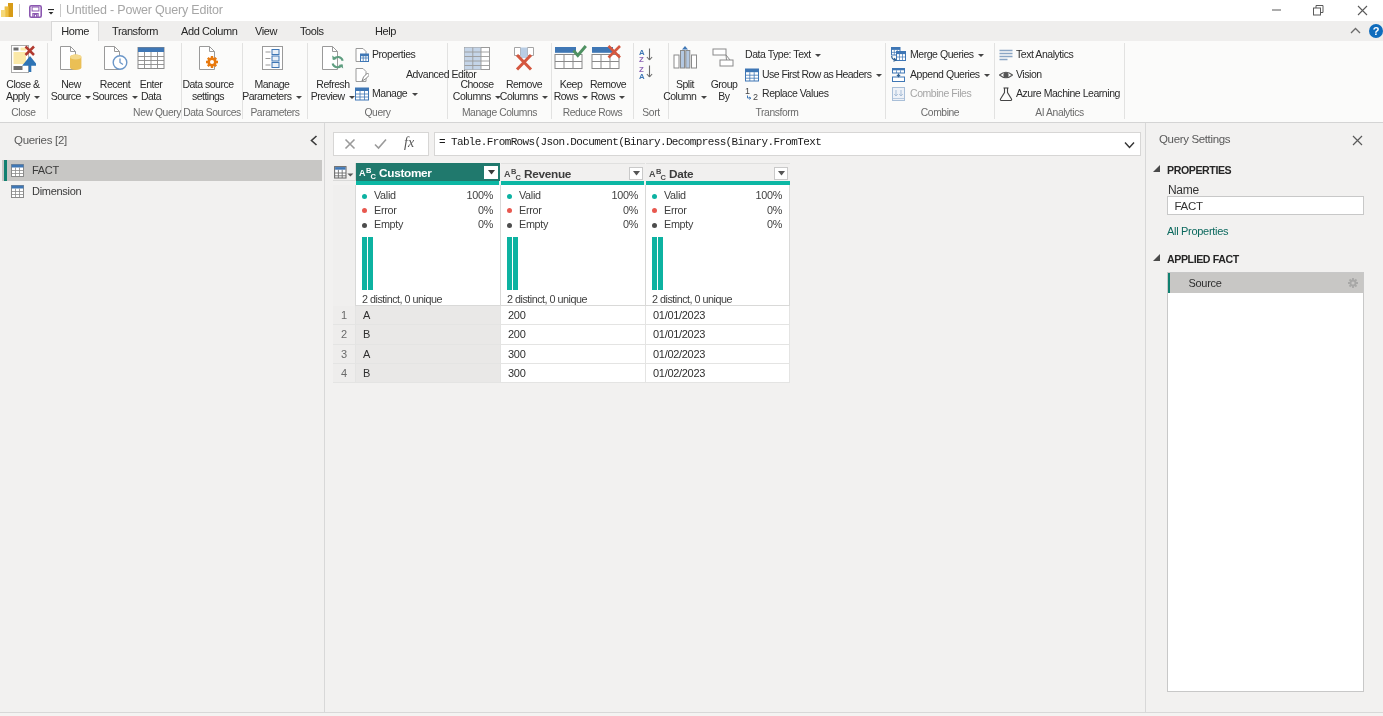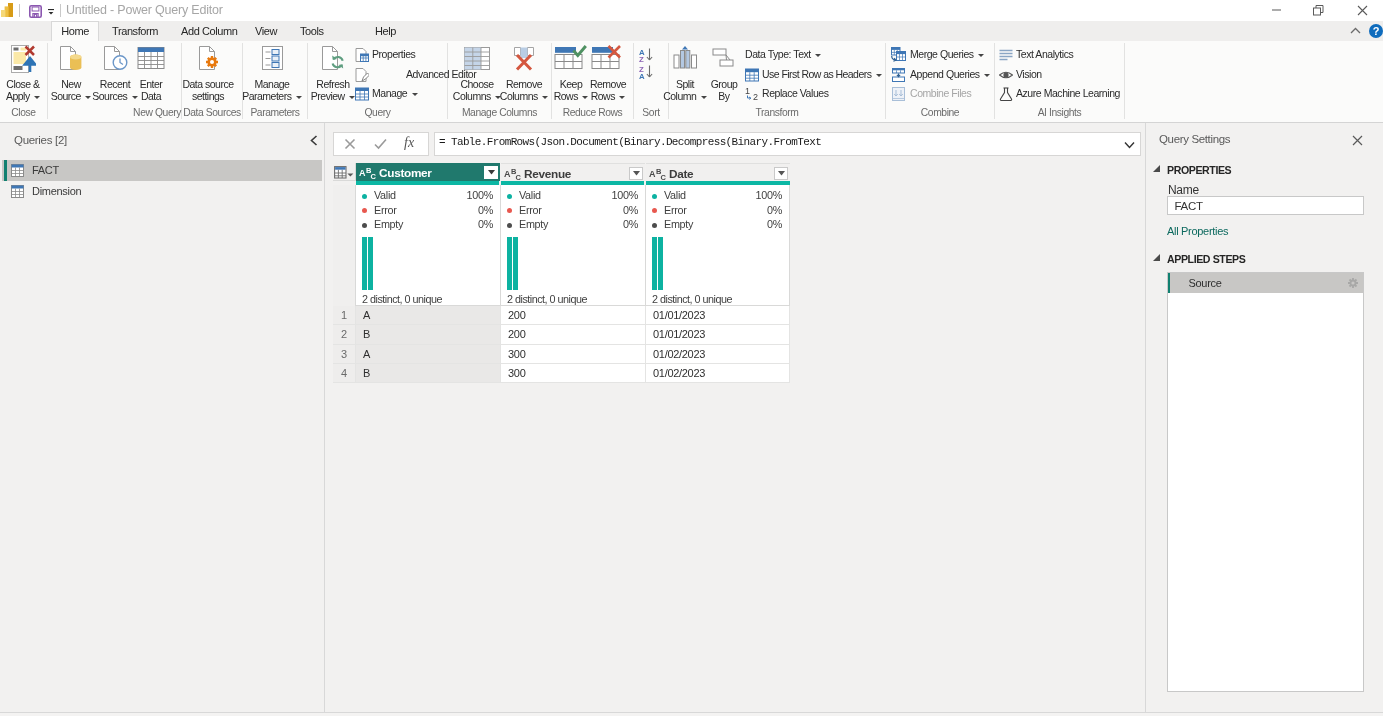--- a/index.html
+++ b/index.html
@@ -123,21 +123,21 @@
   <div class="rgl" style="left:0px; width:47px;">Close</div>
   <div class="rgl" style="left:48px; width:133px;text-align:right;">New Query</div>
   <div class="rgl" style="left:182px; width:60px;">Data Sources</div>
   <div class="rgl" style="left:243px; width:64px;">Parameters</div>
   <div class="rgl" style="left:308px; width:139px;">Query</div>
   <div class="rgl" style="left:448px; width:103px;">Manage Columns</div>
   <div class="rgl" style="left:552px; width:81px;">Reduce Rows</div>
   <div class="rgl" style="left:634px; width:34px;">Sort</div>
   <div class="rgl" style="left:669px; width:216px;">Transform</div>
   <div class="rgl" style="left:886px; width:108px;">Combine</div>
-  <div class="rgl" style="left:995px; width:129px;">AI Insights</div>
+  <div class="rgl" style="left:995px; width:129px;">AI Analytics</div>
 
   <div class="bigbtn" style="left:-12px;">
     <svg width="25" height="29" viewBox="0 0 25 29">
       <rect x="0.5" y="0.5" width="17" height="27" fill="#fff" stroke="#ababab"></rect>
       <rect x="2.5" y="2.5" width="5" height="3" fill="#6e6e6e"></rect>
       <rect x="2.5" y="7" width="12.5" height="12" fill="#fbe9a8"></rect>
       <rect x="9.5" y="2.5" width="5.5" height="3" fill="#fbe9a8"></rect>
       <rect x="2.5" y="21" width="9" height="4" fill="#6e6e6e"></rect>
       <path d="M14.5 1.5 L23 10 M23 1.5 L14.5 10" stroke="#b13a30" stroke-width="2.5"></path>
       <path d="M19 27 V18 M19 13 L13.8 19.5 H24.2 Z" fill="#2e74b5" stroke="#2e74b5" stroke-width="2.6"></path>
@@ -586,21 +586,21 @@
       <path d="M1 1 L10 10 M10 1 L1 10" stroke="#5a5a5a" stroke-width="1.2"></path>
     </svg>
   <div class="tri" style="left:7px; top:42px;"></div>
   <div class="abs" style="left:21px; top:41px; font-size:10.6px; letter-spacing:-0.4px; font-weight:bold; color:#252525;">PROPERTIES</div>
   <div class="abs" style="left:22px; top:60px; font-size:12px; letter-spacing:-0.3px; color:#333;">Name</div>
   <div class="abs" style="left:20.5px; top:73px; width:197px; height:19px; background:#fff; border:1px solid #c8c8c8;">
     <div class="abs" style="left:7px; top:3px; font-size:11.5px; letter-spacing:-0.3px; color:#333;">FACT</div>
   </div>
   <div class="abs" style="left:21px; top:102px; font-size:11px; letter-spacing:-0.3px; color:#0c695e;">All Properties</div>
   <div class="tri" style="left:7px; top:131px;"></div>
-  <div class="abs" style="left:21px; top:130px; font-size:10.6px; letter-spacing:-0.4px; font-weight:bold; color:#252525;">APPLIED STEPS</div>
+  <div class="abs" style="left:21px; top:130px; font-size:10.6px; letter-spacing:-0.4px; font-weight:bold; color:#252525;">APPLIED FACT</div>
   <div class="abs" style="left:20.5px; top:149px; width:197px; height:420px; background:#fff; border:1px solid #c8c8c8;">
     <div class="abs" style="left:0; top:0; width:195px; height:19.5px; background:#c8c7c5;">
       <div class="abs" style="left:0; top:0; width:2.5px; height:19.5px; background:#118070;"></div>
       <div class="abs" style="left:21px; top:4px; font-size:11px; letter-spacing:-0.3px; color:#2f2f2f;">Source</div>
       <svg class="abs" style="left:179px; top:4px;" width="12" height="12" viewBox="0 0 12 12">
         <g fill="#a8a8a7">
             <circle cx="6" cy="6" r="3.4"></circle>
           </g>
         <g stroke="#a8a8a7" stroke-width="1.8">
             <path d="M6 1 v10 M1 6 h10 M2.5 2.5 l7 7 M9.5 2.5 l-7 7"></path>

